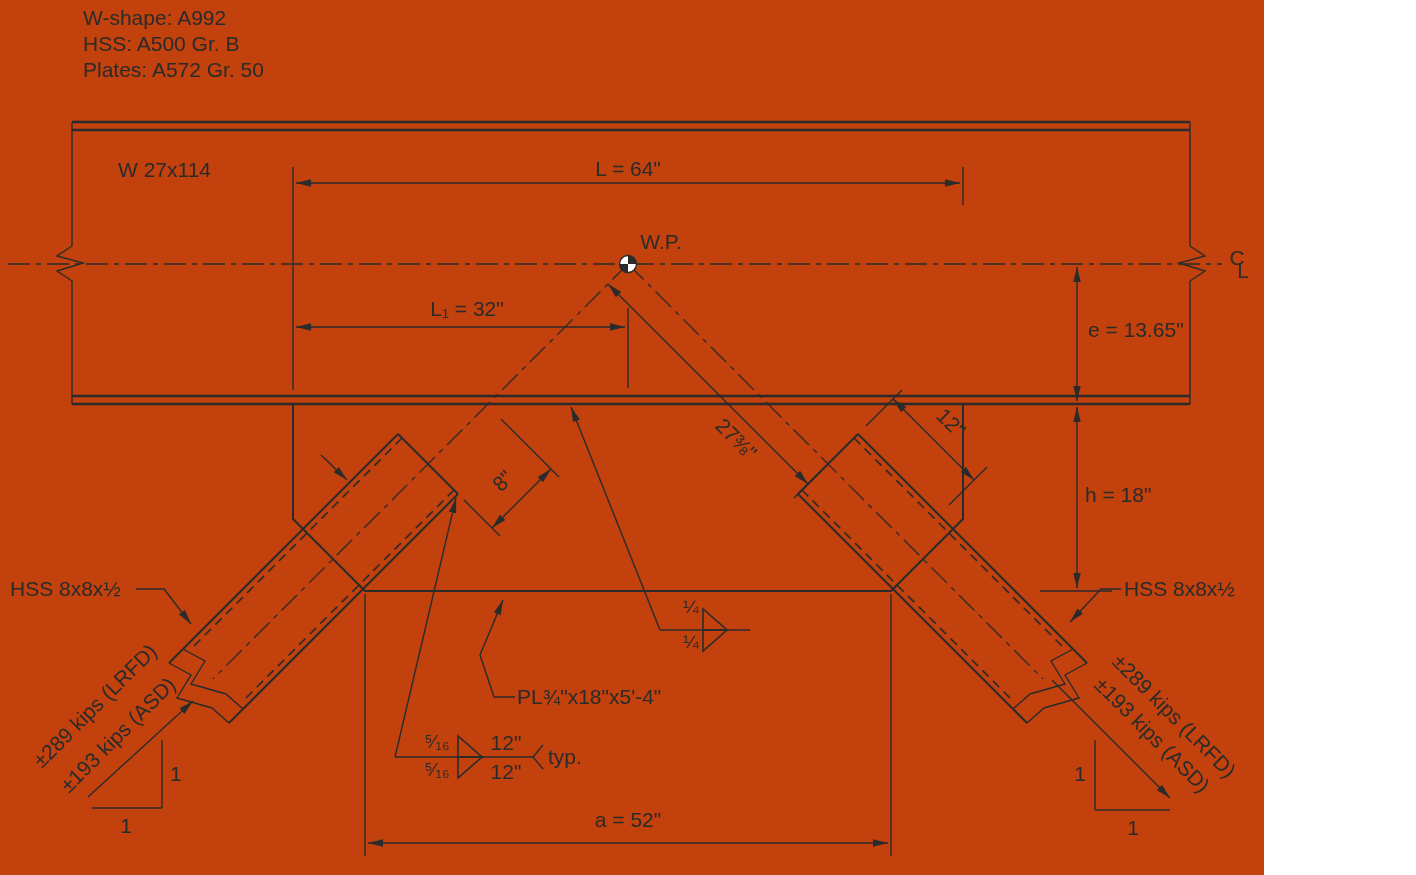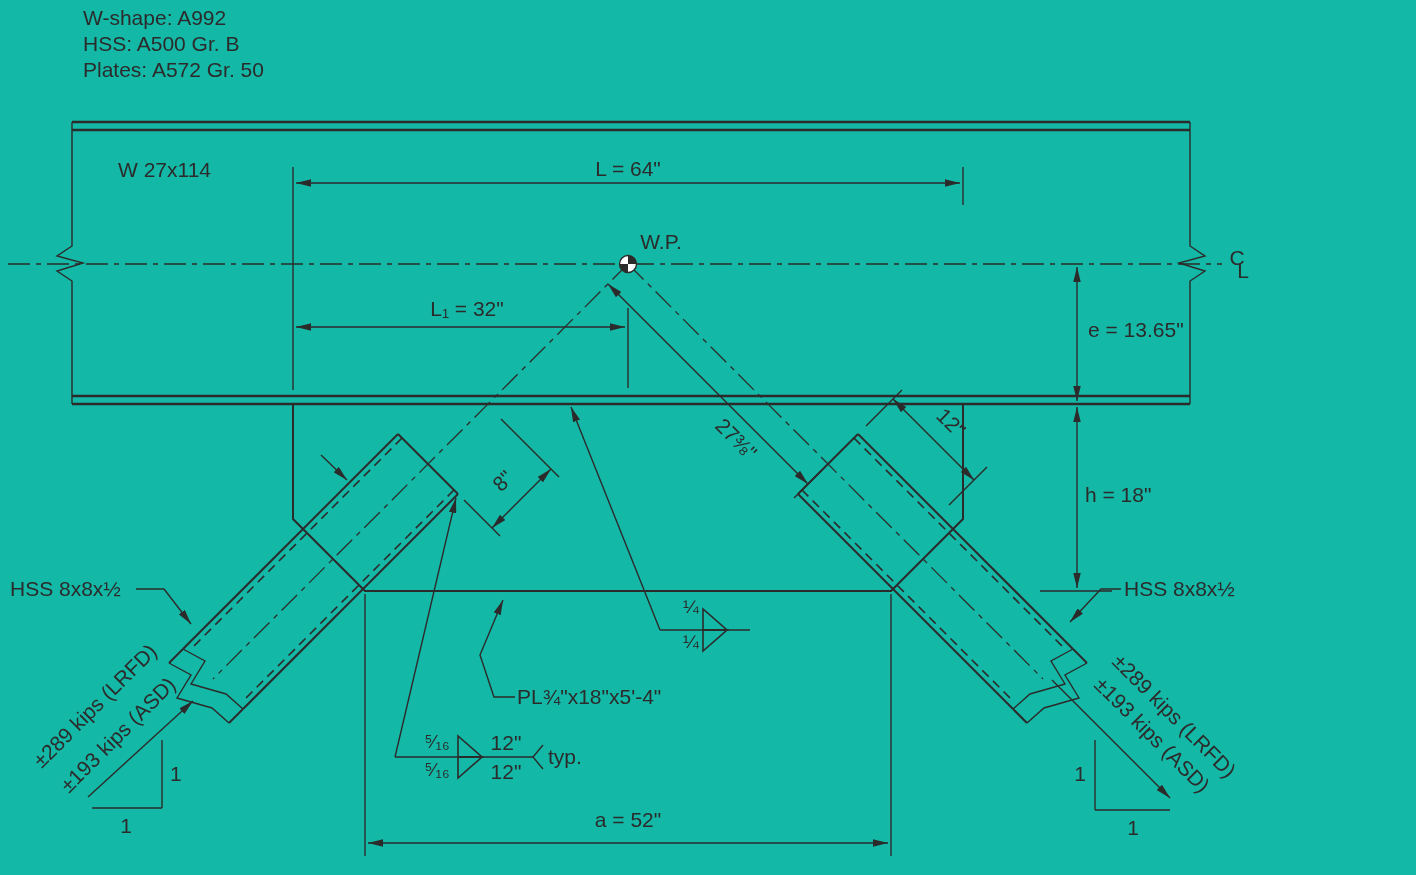--- a/index.html
+++ b/index.html
@@ -1,16 +1,16 @@
 <!DOCTYPE html>
 <html><head>
 <meta charset="utf-8">
 <style>
   html,body{margin:0;padding:0;background:#fff;}
-  #stage{position:relative;width:1416px;height:875px;background:#14b8a6;overflow:hidden;}
+  #stage{position:relative;width:1264px;height:875px;background:#c2410c;overflow:hidden;}
   svg{display:block;}
   svg text{font-family:"Liberation Sans","DejaVu Sans",sans-serif;font-size:21px;fill:#2b2b2b;}
   svg text.sm{font-size:19px;}
   .thick{stroke:#2b2b2b;stroke-width:2.6;fill:none;}
   .obj{stroke:#2b2b2b;stroke-width:2;fill:none;}
   .thin{stroke:#2b2b2b;stroke-width:1.4;fill:none;}
   .hid{stroke:#2b2b2b;stroke-width:1.6;fill:none;stroke-dasharray:9 6;}
   .cl{stroke:#2b2b2b;stroke-width:1.3;fill:none;stroke-dasharray:22 6 5 6;}
   .weld{stroke:#2b2b2b;stroke-width:1.6;fill:none;}
 </style>

